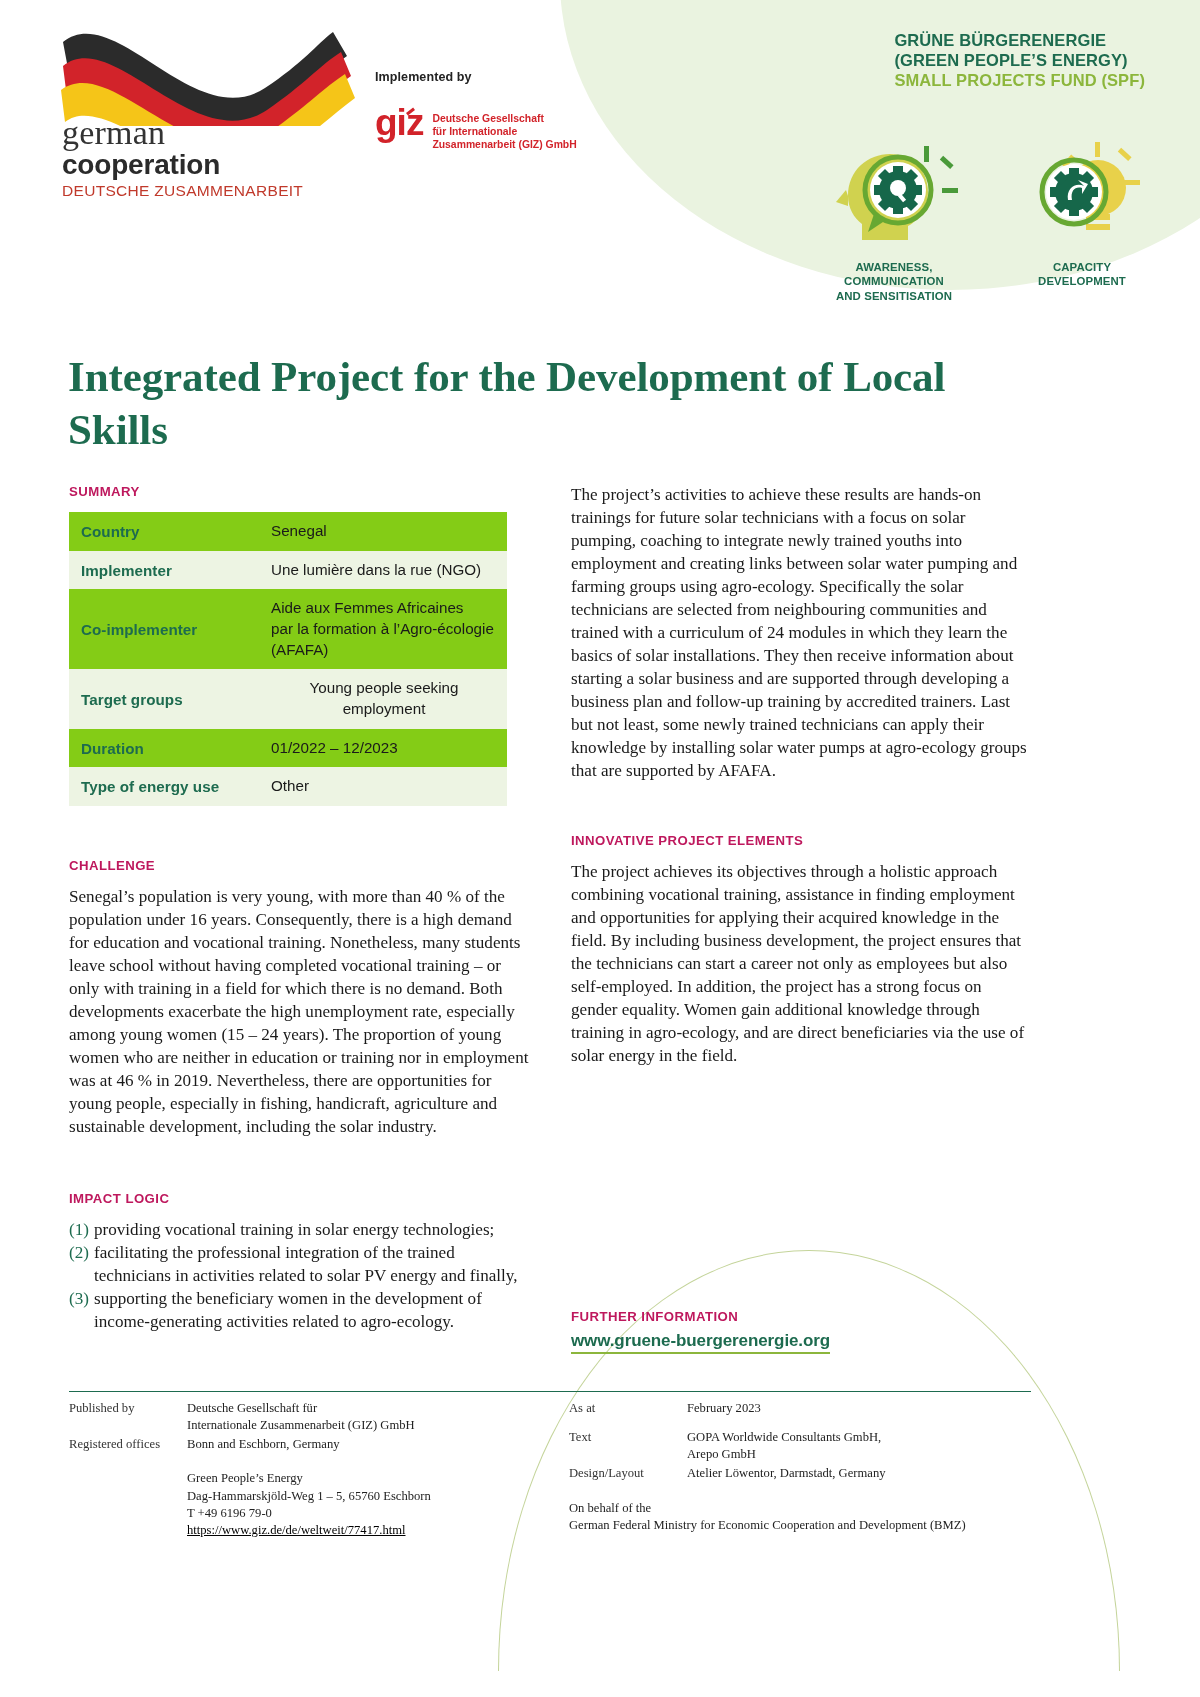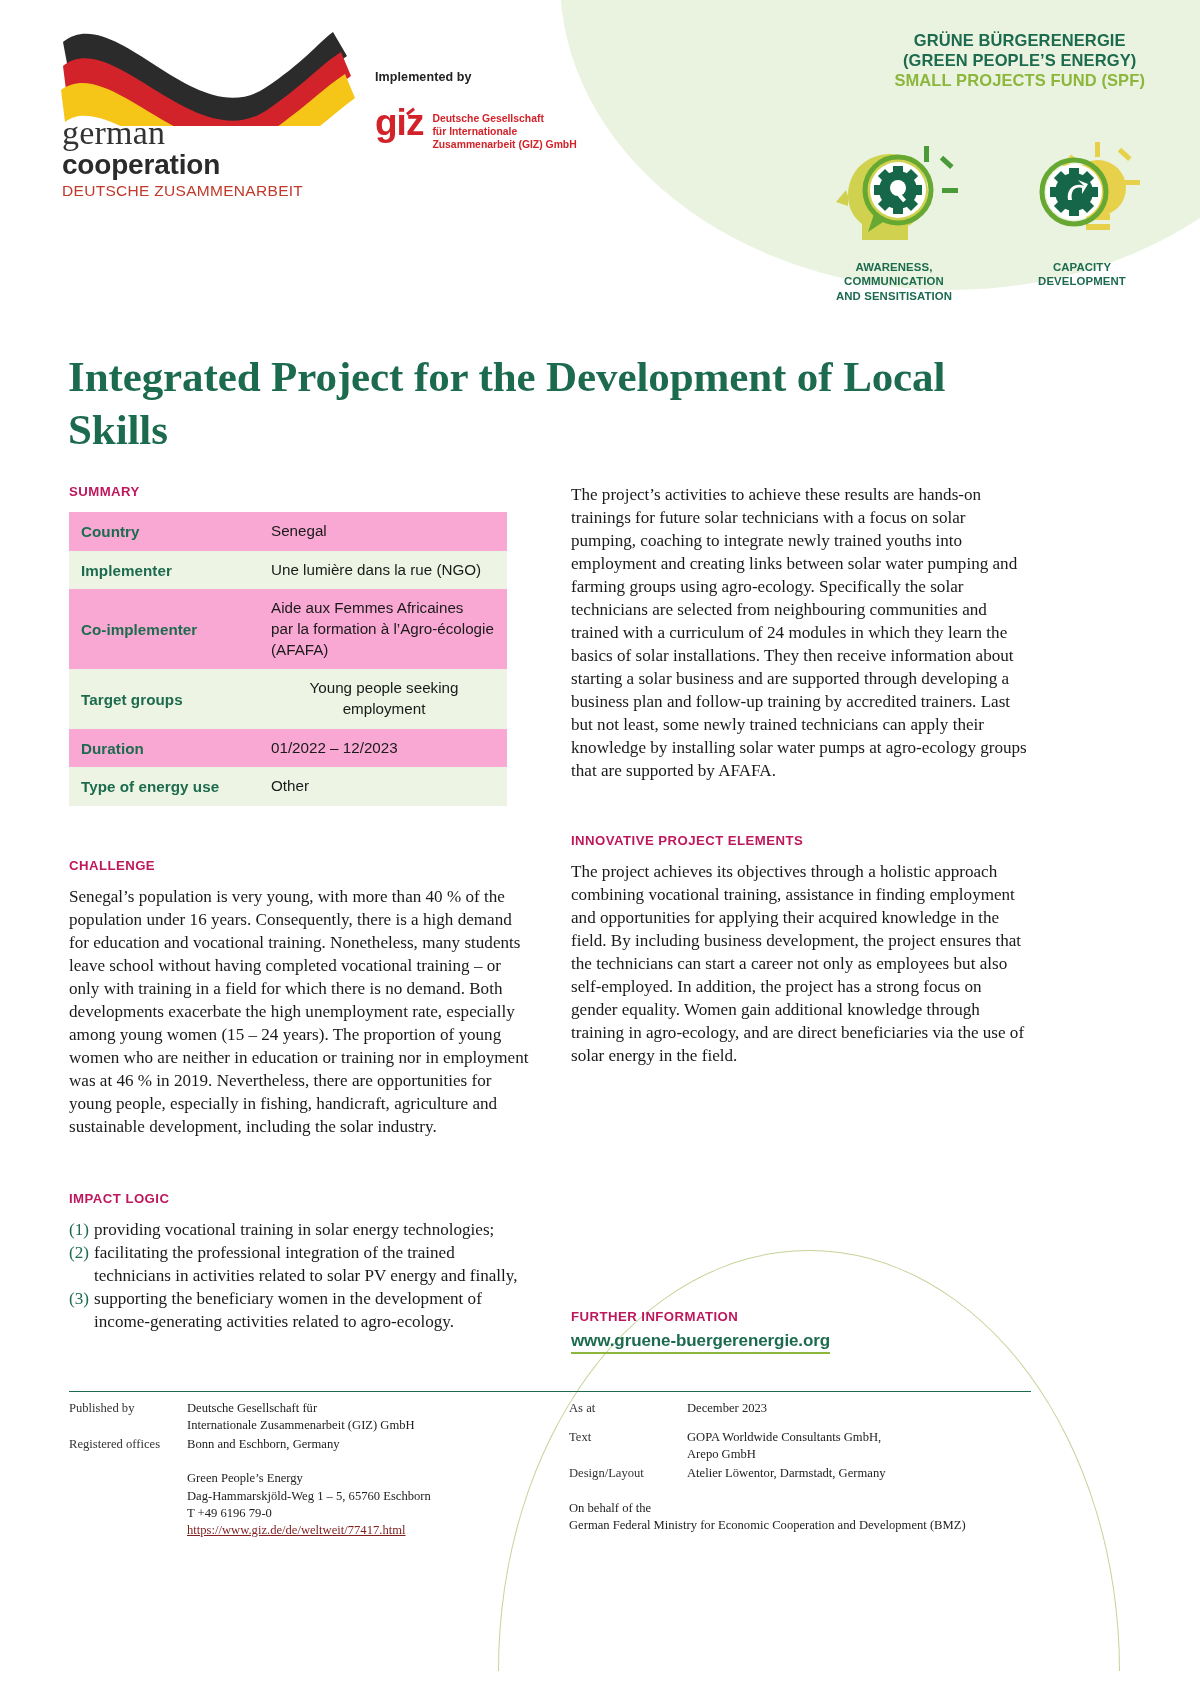--- a/index.html
+++ b/index.html
@@ -124,21 +124,21 @@
   }
 
   
   .flag-wrap { position: absolute; left: 55px; top: 14px; width: 300px; height: 110px; }
 
   
   .brand {
     position: absolute;
     right: 55px;
     top: 30px;
-    text-align: center;
+    text-align: left;
     font-family: "Liberation Sans", sans-serif;
     font-weight: bold;
     line-height: 1.22;
   }
   .brand .l1, .brand .l2 { font-size: 16.5px; color: #1d6b4f; letter-spacing: .1px; }
   .brand .l3 { font-size: 16.5px; color: #8cb63c; letter-spacing: .1px; }
 
   .icons-row {
     position: absolute;
     right: 52px;
@@ -206,21 +206,21 @@
   
   table.summary {
     border-collapse: collapse;
     width: 438px;
     font-size: 16px;
   }
   table.summary td {
     padding: 9px 10px 9px 12px;
     vertical-align: middle;
   }
-  table.summary tr.odd td  { background: #f9a8d4; margin-top: 15px; }
+  table.summary tr.odd td  { background: #84cc16; margin-top: 15px; }
   table.summary tr.even td { background: #edf4e3; }
   td.k {
     font-family: "Liberation Sans", sans-serif;
     font-weight: bold;
     font-size: 15.2px;
     color: #1d6b4f;
     width: 168px;
     letter-spacing: .05px;
   }
   td.v {
@@ -284,21 +284,21 @@
     line-height: 1.36;
     color: #222;
   }
   .foot-col { width: 500px; }
   .foot-col.right { width: 462px; }
   .foot-row { display: flex; margin-bottom: 2px; }
   .foot-lab { width: 118px; flex: 0 0 118px; color: #333; }
   .foot-val { flex: 1; }
   .foot-gap { height: 15px; }
   .foot-link {
-    color: #7f1d1d;
+    color: #000000;
     text-decoration: underline;
   }
 </style>
 </head>
 <body>
 
 <div class="blob"></div>
 <div class="arc-deco"></div>
 
 <div class="page">
@@ -513,21 +513,21 @@
           <div>Dag-Hammarskjöld-Weg 1 – 5, 65760 Eschborn</div>
           <div>T +49 6196 79-0</div>
           <a class="foot-link" href="#">https://www.giz.de/de/weltweit/77417.html</a>
         </div>
       </div>
     </div>
 
     <div class="foot-col right">
       <div class="foot-row">
         <div class="foot-lab">As at</div>
-        <div class="foot-val" style="white-space:pre-line;">December 2023</div>
+        <div class="foot-val" style="white-space:pre-line;">February 2023</div>
       </div>
       <div class="foot-gap" style="height:10px;"></div>
       <div class="foot-row">
         <div class="foot-lab">Text</div>
         <div class="foot-val" style="white-space:pre-line;">GOPA Worldwide Consultants GmbH,
 Arepo GmbH</div>
       </div>
       <div class="foot-row">
         <div class="foot-lab">Design/Layout</div>
         <div class="foot-val" style="white-space:pre-line;">Atelier Löwentor, Darmstadt, Germany</div>

